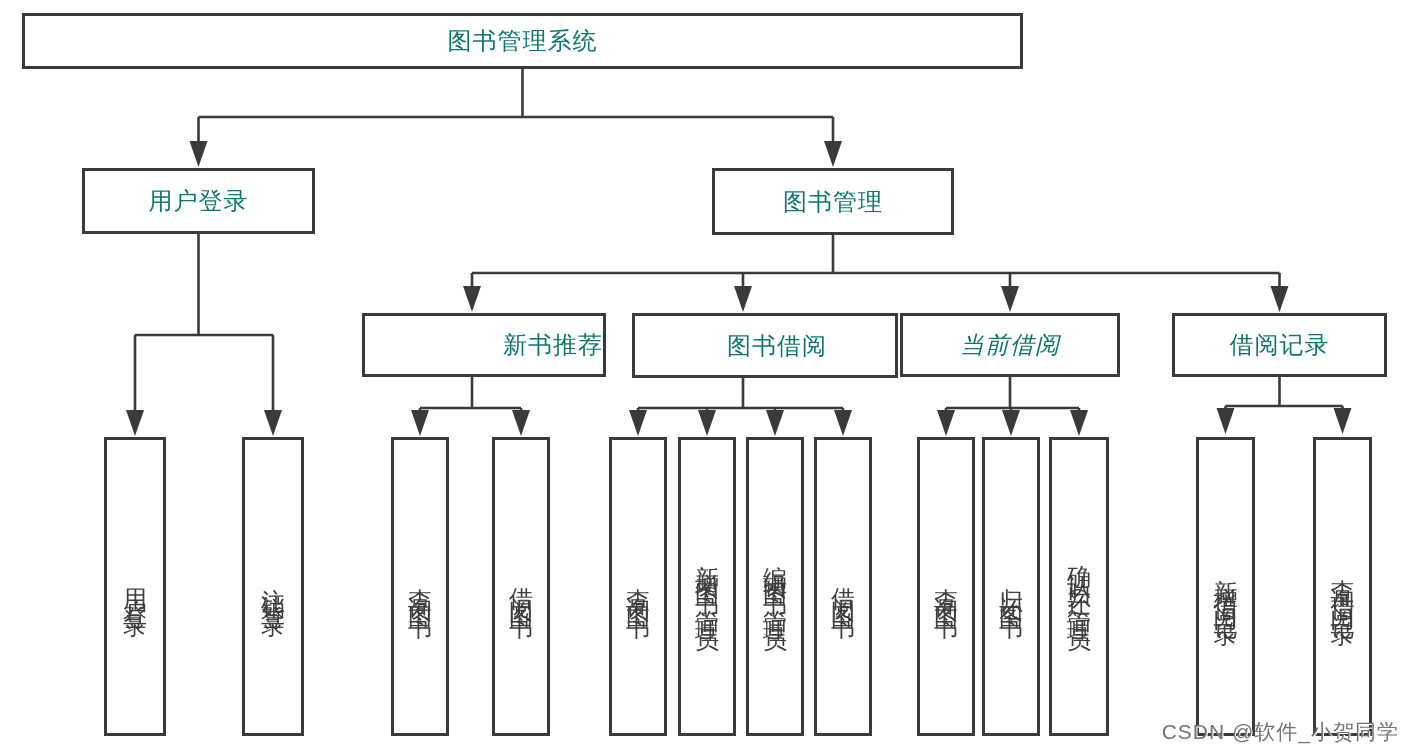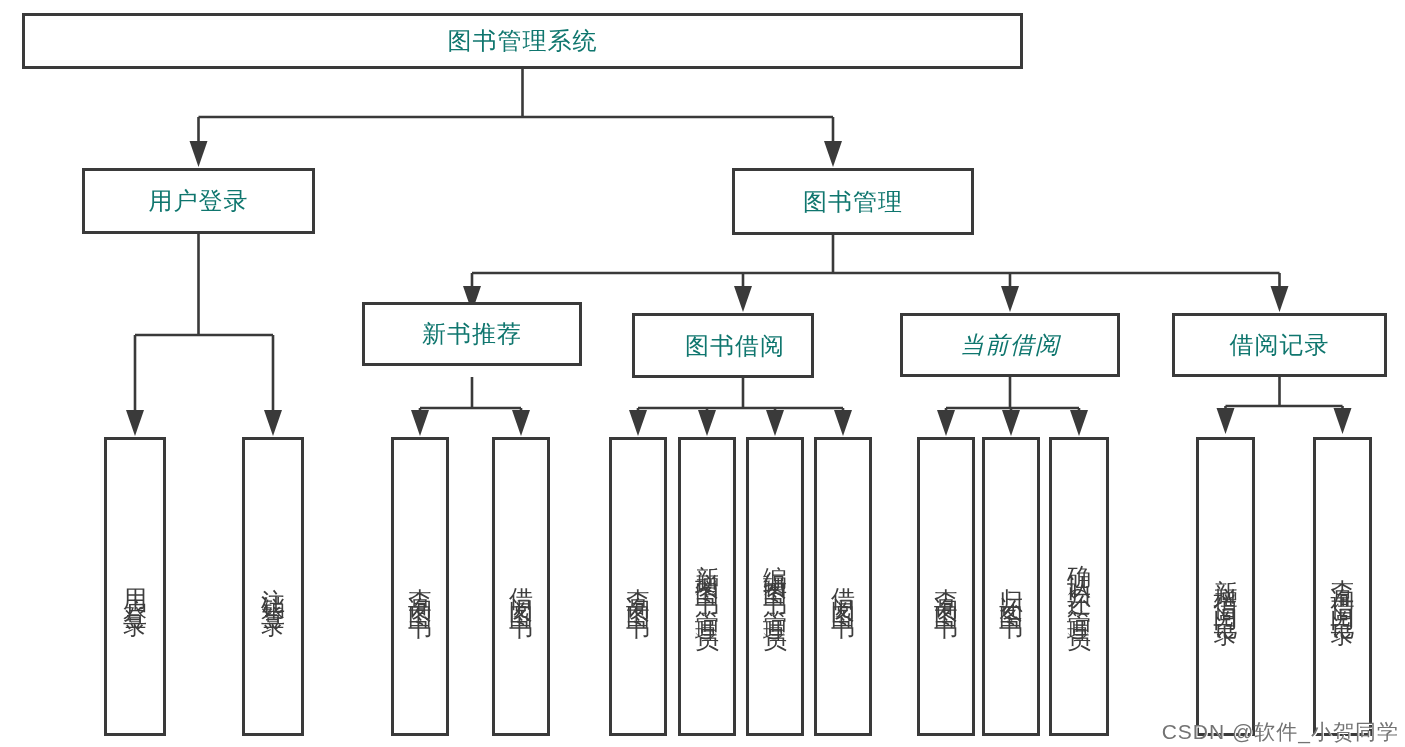--- a/index.html
+++ b/index.html
@@ -84,28 +84,28 @@
     </g>
   </svg>
 
   <div class="hnode" style="left:22px;top:13px;width:1001px;height:56px;">
     <span>图书管理系统</span>
   </div>
 
   <div class="hnode" style="left:82px;top:168px;width:233px;height:66px;">
     <span>用户登录</span>
   </div>
-  <div class="hnode" style="left:712px;top:168px;width:242px;height:67px;margin-left:20px;">
+  <div class="hnode" style="left:712px;top:168px;width:242px;height:67px;">
     <span>图书管理</span>
   </div>
 
-  <div class="hnode" style="left:362px;top:302px;width:220px;height:64px;">
+  <div class="hnode" style="left:362px;top:313px;width:244px;height:64px;justify-content:flex-end;">
     <span>新书推荐</span>
   </div>
-  <div class="hnode" style="left:632px;top:313px;width:182px;height:65px;padding-left:24px;">
+  <div class="hnode" style="left:632px;top:313px;width:266px;height:65px;padding-left:24px;">
     <span>图书借阅</span>
   </div>
   <div class="hnode" style="left:900px;top:313px;width:220px;height:64px;font-style:italic;">
     <span>当前借阅</span>
   </div>
   <div class="hnode" style="left:1172px;top:313px;width:215px;height:64px;">
     <span>借阅记录</span>
   </div>
 
   <div class="vnode" style="left:104px;width:62px;">

